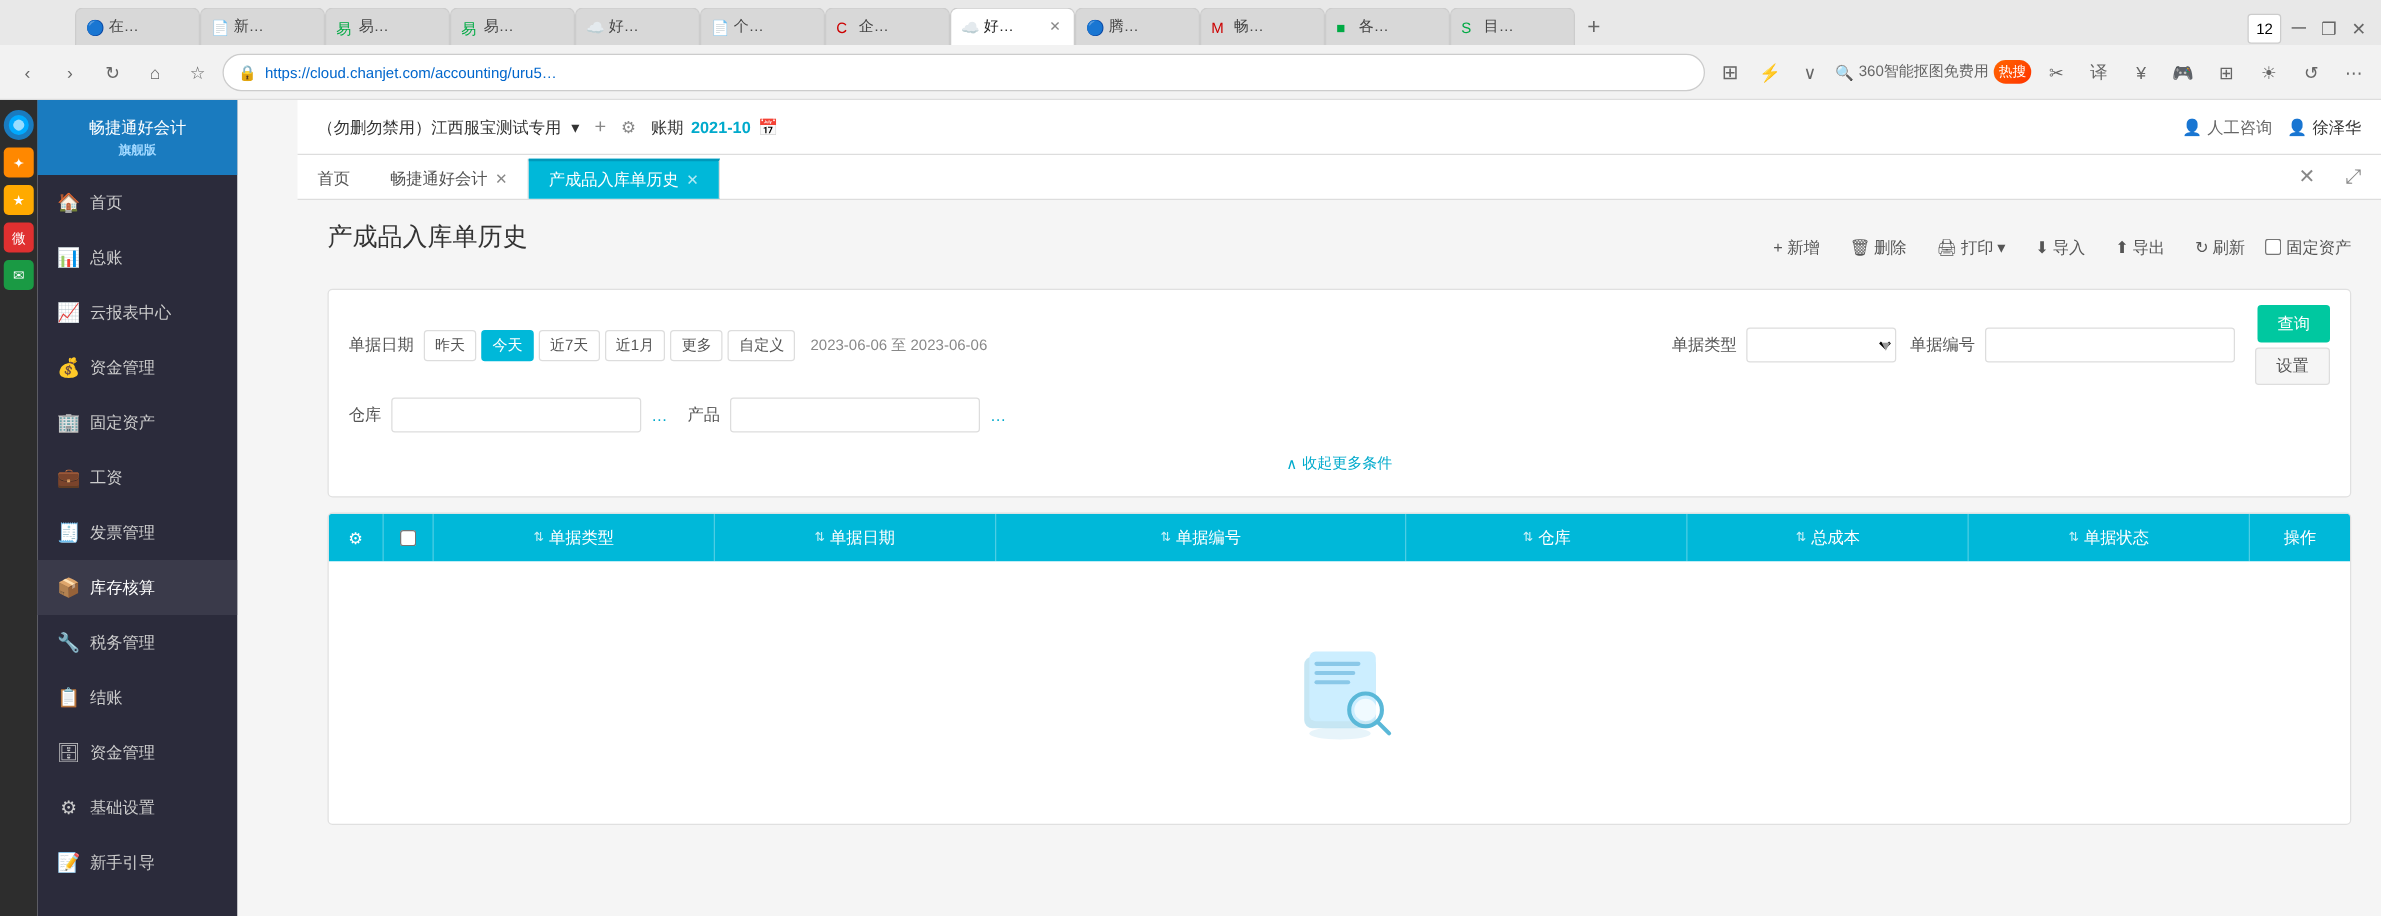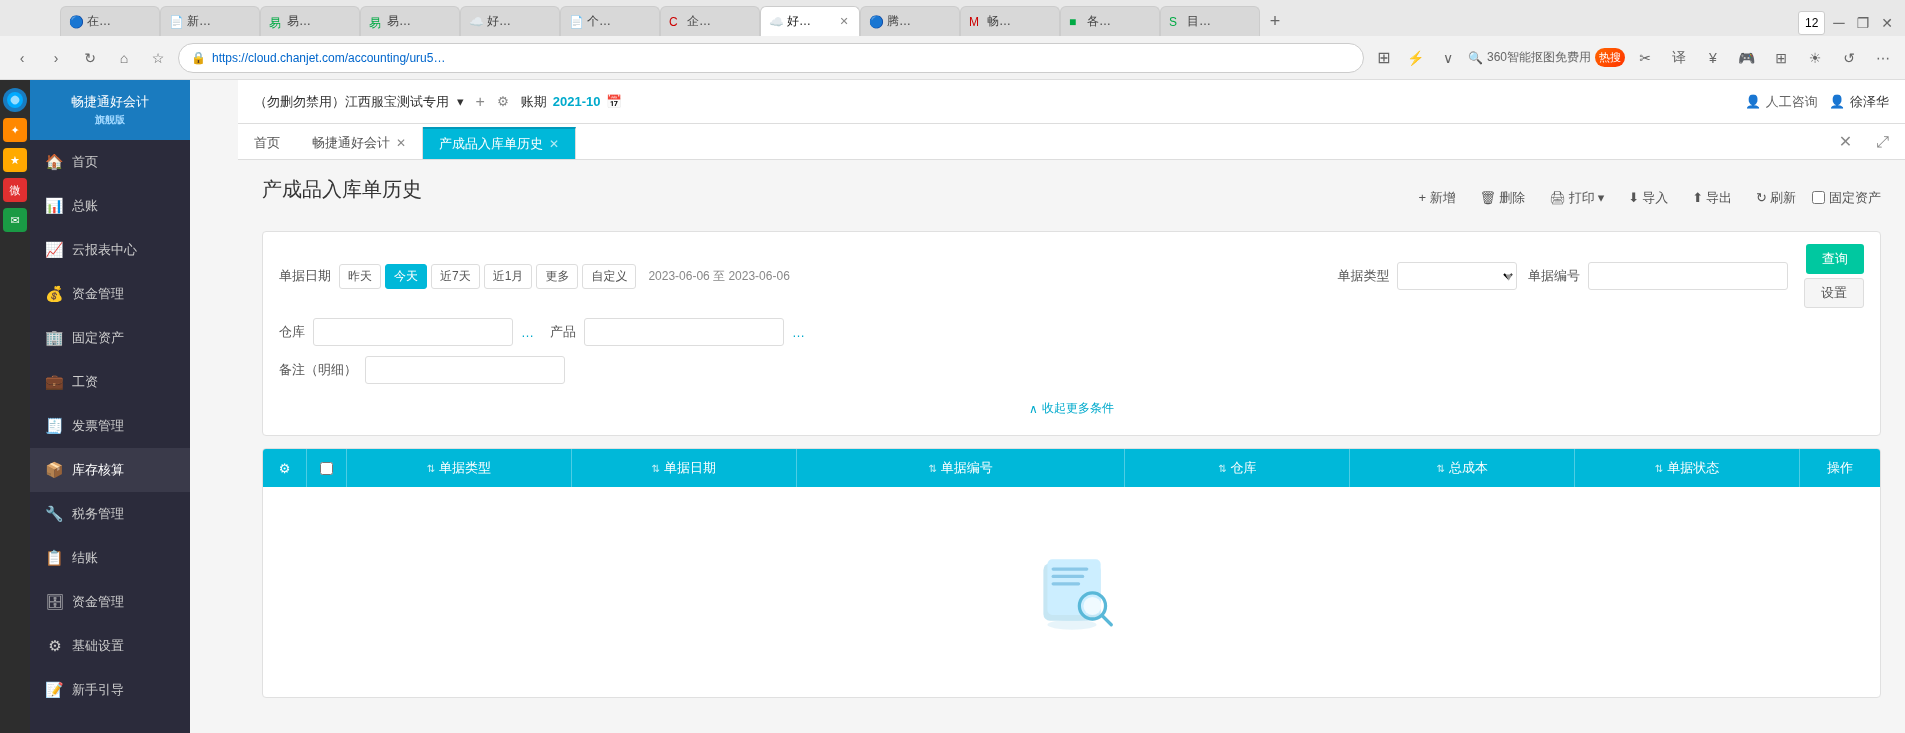--- a/index.html
+++ b/index.html
@@ -400,26 +400,20 @@
               <span class="search-label">仓库</span>
               <input class="search-input" type="text" style="">
               <span class="ellipsis-btn">…</span>
             </div>
             <div class="search-field">
               <span class="search-label">产品</span>
               <input class="search-input" type="text" style="">
               <span class="ellipsis-btn">…</span>
             </div>
           </div>
-          <div class="search-row">
-            <div class="search-field">
-              <span class="search-label">备注（明细）</span>
-              <input class="search-input" type="text" style="">
-            </div>
-          </div>
           <div class="collapse-row">
             <button class="collapse-btn">
               <span>∧</span>
               <span>收起更多条件</span>
             </button>
           </div>
         </div>
 
         <div class="table-wrapper">
           <div class="table-header">

